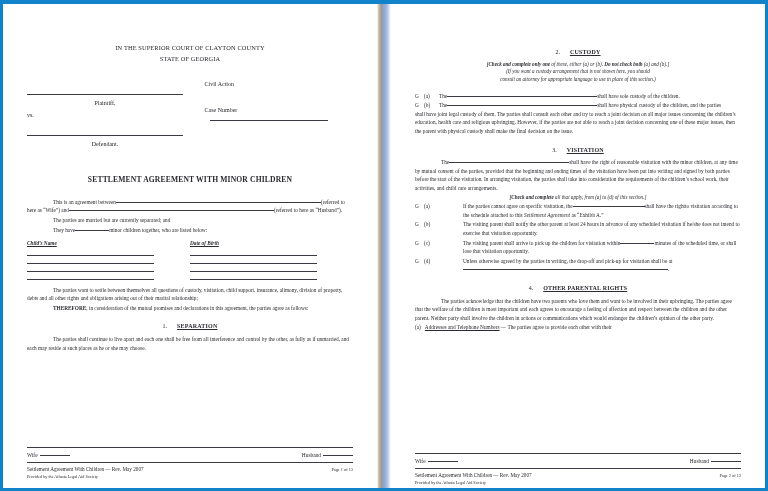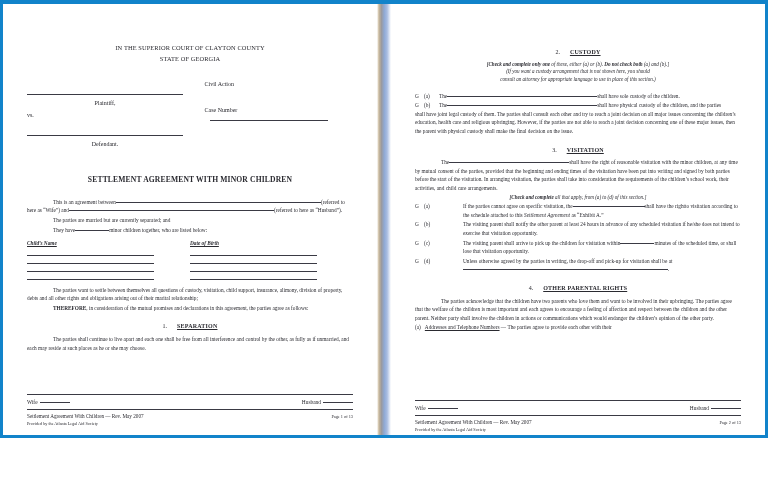--- a/index.html
+++ b/index.html
@@ -5,21 +5,21 @@
   * { box-sizing: border-box; }
   html, body {
     margin: 0; padding: 0;
     width: 768px; height: 491px;
     overflow: hidden;
     background: #ffffff;
     font-family: "Liberation Serif", serif;
   }
   #viewport {
     position: relative;
-    width: 768px; height: 438px;
+    width: 768px; height: 491px;
     background: #ffffff;
     border: 3px solid #1183ca;
     border-top-width: 4px;
     overflow: hidden;
   }
   .spread {
     position: absolute;
     inset: 0;
     display: flex;
     flex-direction: row;

